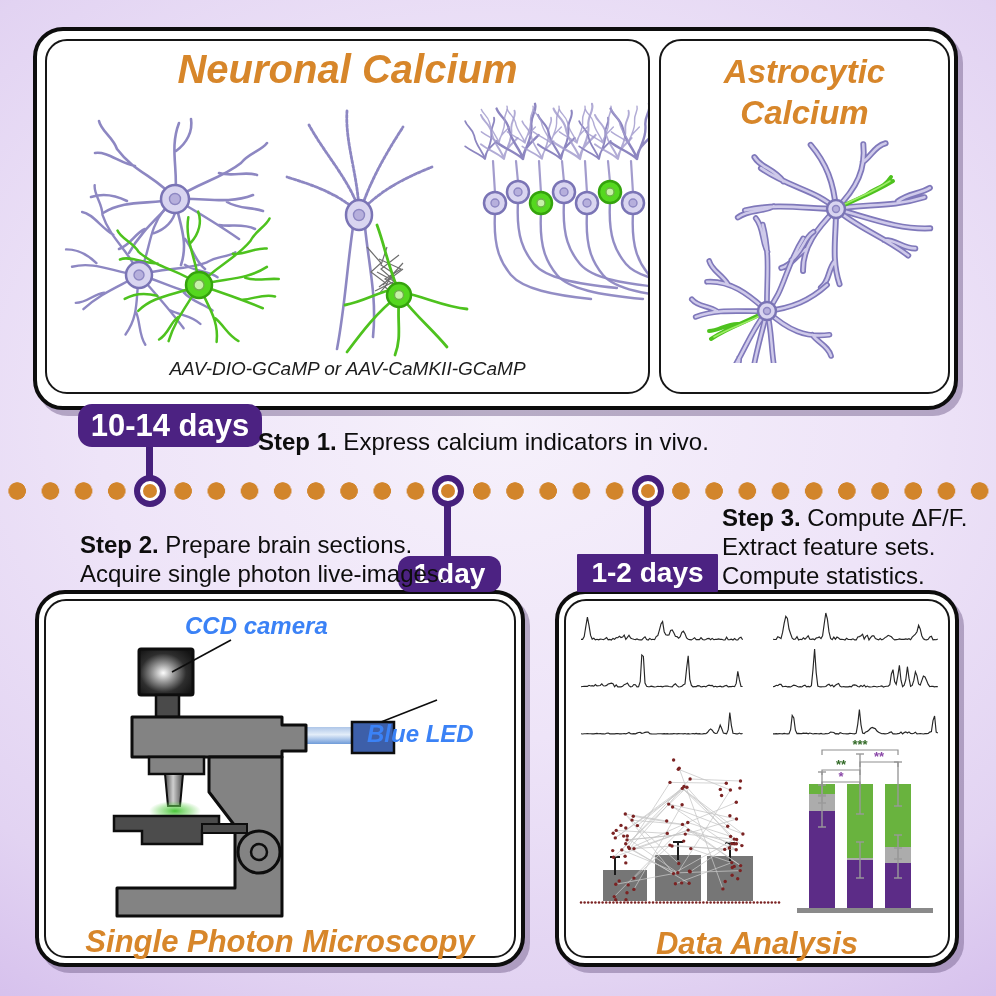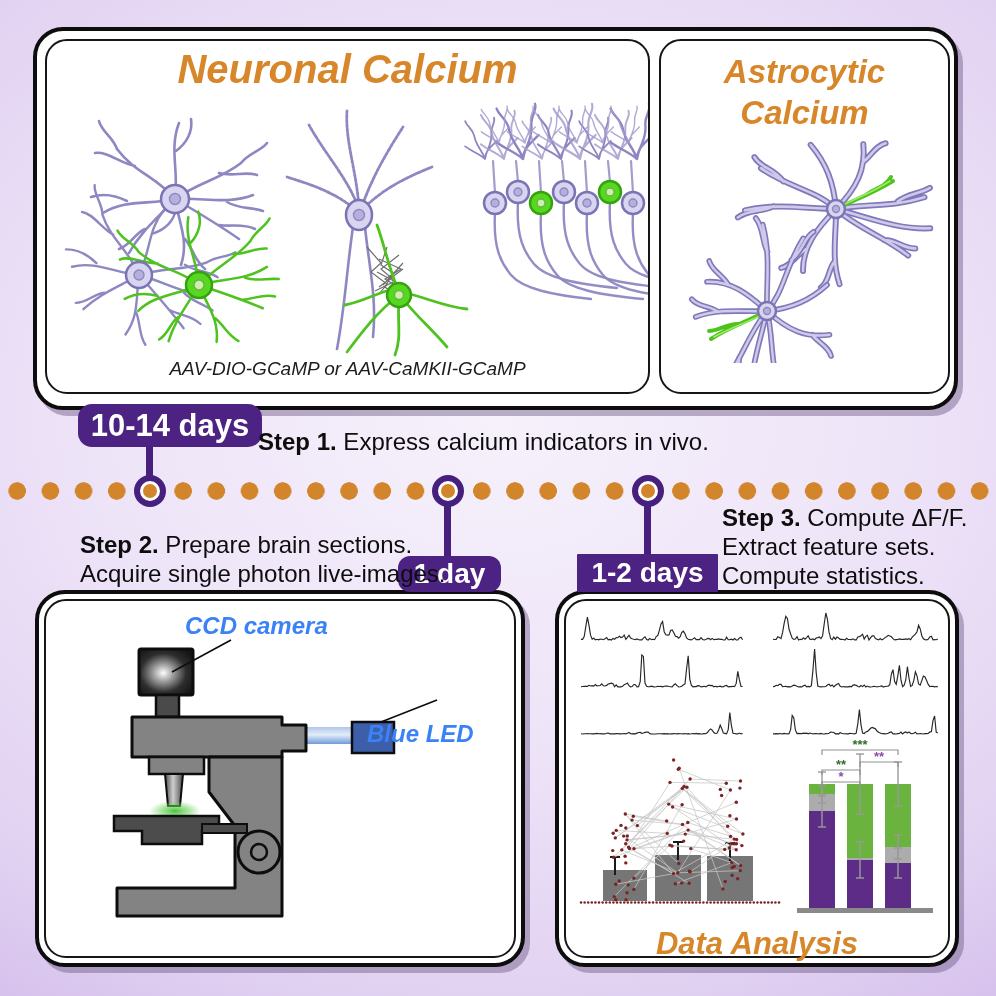--- a/index.html
+++ b/index.html
@@ -324,20 +324,21 @@
       <path d="M75,222 H180 V237 H163 V250 H103 V237 H75 Z" fill="#4c4c4c" stroke="#0d0d0d" stroke-width="2.5"></path>
       <rect x="163" y="230" width="45" height="9" fill="#4c4c4c" stroke="#0d0d0d" stroke-width="2"></rect>
 
       <rect x="313" y="128" width="42" height="31" fill="#3D5FA9" stroke="#0d0d0d" stroke-width="2.5"></rect>
 
       <line x1="192" y1="46" x2="133" y2="78" stroke="#0d0d0d" stroke-width="1.6"></line>
       <line x1="398" y1="106" x2="342" y2="128" stroke="#0d0d0d" stroke-width="1.6"></line>
     </svg>
     <div class="scope-label lbl-ccd">CCD camera</div>
     <div class="scope-label lbl-led">Blue LED</div>
+    <div class="panel-title t-scope">Single Photon Microscopy</div>
   </div>
 
   <div class="frame panel-analysis">
     <div class="inner-frame"></div>
     <svg id="traces" width="380" height="138" viewBox="0 0 380 138">
         <polyline points="14.0,29.3 15.6,29.3 17.2,26.6 18.8,16.7 20.4,7.1 22.0,15.3 23.6,25.4 25.2,29.1 26.8,28.3 28.4,29.9 30.0,29.3 31.6,29.9 33.2,29.2 34.8,29.3 36.4,29.7 38.0,28.7 39.6,27.6 41.2,29.9 42.8,29.4 44.4,30.0 46.0,28.4 47.6,29.3 49.2,27.6 50.8,27.7 52.4,26.2 54.0,27.5 55.6,27.1 57.2,25.1 58.8,29.3 60.4,27.4 62.0,25.2 63.6,28.1 65.2,28.7 66.8,29.2 68.4,29.6 70.0,28.9 71.6,29.8 73.2,29.9 74.8,29.9 76.4,28.1 78.0,26.8 79.6,29.5 81.2,30.0 82.8,28.4 84.4,29.6 86.0,29.3 87.6,29.7 89.2,26.6 90.8,25.6 92.4,20.1 94.0,13.9 95.6,11.6 97.2,21.7 98.8,24.7 100.4,25.1 102.0,25.0 103.6,20.5 105.2,20.0 106.8,22.7 108.4,26.2 110.0,26.6 111.6,28.1 113.2,26.7 114.8,22.4 116.4,21.2 118.0,23.7 119.6,28.0 121.2,29.3 122.8,29.6 124.4,29.9 126.0,28.9 127.6,27.7 129.2,29.6 130.8,29.5 132.4,29.6 134.0,27.7 135.6,29.5 137.2,30.0 138.8,29.5 140.4,28.6 142.0,28.4 143.6,29.8 145.2,28.4 146.8,29.7 148.4,29.4 150.0,29.4 151.6,28.9 153.2,29.3 154.8,29.3 156.4,30.0 158.0,30.0 159.6,27.1 161.2,29.7 162.8,29.6 164.4,29.2 166.0,30.0 167.6,28.6 169.2,30.0 170.8,29.9 172.4,28.0 174.0,27.2 175.6,29.8" fill="none" stroke="#262626" stroke-width="1.15"></polyline>
         <polyline points="206.0,29.3 207.6,29.5 209.2,29.4 210.8,26.7 212.4,27.6 214.0,28.6 215.6,22.4 217.2,13.2 218.8,6.3 220.4,8.4 222.0,19.0 223.6,23.8 225.2,28.1 226.8,29.4 228.4,29.1 230.0,26.7 231.6,30.0 233.2,29.3 234.8,29.6 236.4,27.7 238.0,29.1 239.6,27.6 241.2,25.7 242.8,29.2 244.4,29.4 246.0,28.9 247.6,29.7 249.2,28.0 250.8,27.6 252.4,27.0 254.0,28.6 255.6,25.7 257.2,14.0 258.8,3.0 260.4,9.1 262.0,21.9 263.6,28.5 265.2,29.7 266.8,27.1 268.4,29.2 270.0,27.1 271.6,28.0 273.2,29.4 274.8,29.4 276.4,29.5 278.0,30.0 279.6,28.2 281.2,29.5 282.8,29.5 284.4,29.6 286.0,28.8 287.6,29.9 289.2,29.9 290.8,26.9 292.4,26.6 294.0,25.7 295.6,24.2 297.2,29.1 298.8,26.4 300.4,25.3 302.0,29.9 303.6,27.7 305.2,25.8 306.8,25.8 308.4,28.5 310.0,29.2 311.6,29.9 313.2,28.5 314.8,29.9 316.4,29.1 318.0,27.6 319.6,26.7 321.2,25.3 322.8,26.0 324.4,26.8 326.0,28.6 327.6,29.9 329.2,29.6 330.8,29.5 332.4,28.9 334.0,29.4 335.6,29.3 337.2,29.3 338.8,28.9 340.4,29.3 342.0,28.7 343.6,29.8 345.2,27.2 346.8,25.6 348.4,24.1 350.0,21.7 351.6,15.3 353.2,18.9 354.8,25.7 356.4,28.8 358.0,29.6 359.6,29.8 361.2,29.3 362.8,27.0 364.4,26.3 366.0,29.8 367.6,29.6 369.2,29.7 370.8,29.0" fill="none" stroke="#262626" stroke-width="1.15"></polyline>
         <polyline points="14.0,76.7 15.6,76.5 17.2,76.4 18.8,76.3 20.4,76.4 22.0,75.3 23.6,76.0 25.2,75.6 26.8,76.2 28.4,74.5 30.0,75.9 31.6,75.8 33.2,75.5 34.8,73.9 36.4,75.8 38.0,76.0 39.6,75.4 41.2,74.0 42.8,73.6 44.4,73.2 46.0,73.8 47.6,76.7 49.2,74.9 50.8,76.9 52.4,76.8 54.0,76.8 55.6,76.2 57.2,74.7 58.8,74.1 60.4,73.0 62.0,75.6 63.6,76.8 65.2,76.5 66.8,74.5 68.4,74.7 70.0,76.8 71.6,76.6 73.2,71.7 74.8,44.9 76.4,46.4 78.0,73.0 79.6,76.3 81.2,76.7 82.8,76.6 84.4,76.2 86.0,76.6 87.6,77.0 89.2,76.7 90.8,76.3 92.4,76.5 94.0,76.4 95.6,76.9 97.2,76.3 98.8,76.1 100.4,76.0 102.0,76.5 103.6,76.8 105.2,76.9 106.8,75.0 108.4,73.7 110.0,75.6 111.6,77.0 113.2,76.8 114.8,76.3 116.4,74.8 118.0,73.9 119.6,58.5 121.2,45.9 122.8,69.3 124.4,75.4 126.0,76.8 127.6,76.6 129.2,76.6 130.8,75.7 132.4,75.9 134.0,77.0 135.6,76.6 137.2,76.3 138.8,76.9 140.4,75.8 142.0,75.2 143.6,75.6 145.2,75.4 146.8,76.9 148.4,76.3 150.0,76.9 151.6,76.5 153.2,76.1 154.8,76.8 156.4,76.6 158.0,75.7 159.6,75.4 161.2,76.9 162.8,76.6 164.4,76.6 166.0,76.3 167.6,76.7 169.2,73.4 170.8,61.3 172.4,69.9 174.0,76.5 175.6,76.5" fill="none" stroke="#262626" stroke-width="1.15"></polyline>
         <polyline points="206.0,76.7 207.6,76.4 209.2,75.3 210.8,75.6 212.4,74.3 214.0,74.4 215.6,76.7 217.2,76.5 218.8,76.3 220.4,76.8 222.0,76.7 223.6,77.0 225.2,76.1 226.8,75.1 228.4,75.5 230.0,76.3 231.6,77.0 233.2,76.6 234.8,77.0 236.4,75.8 238.0,75.1 239.6,76.8 241.2,76.4 242.8,76.9 244.4,75.6 246.0,59.4 247.6,39.0 249.2,62.6 250.8,76.0 252.4,76.7 254.0,76.9 255.6,76.8 257.2,76.7 258.8,76.5 260.4,75.0 262.0,74.3 263.6,75.9 265.2,74.9 266.8,76.9 268.4,75.3 270.0,74.3 271.6,73.5 273.2,76.3 274.8,77.0 276.4,76.5 278.0,76.9 279.6,76.8 281.2,76.9 282.8,76.4 284.4,76.9 286.0,75.1 287.6,74.9 289.2,75.3 290.8,76.5 292.4,76.8 294.0,75.5 295.6,76.6 297.2,75.0 298.8,77.0 300.4,76.1 302.0,76.9 303.6,77.0 305.2,76.8 306.8,76.4 308.4,76.5 310.0,77.0 311.6,76.5 313.2,76.3 314.8,75.9 316.4,77.0 318.0,76.5 319.6,76.2 321.2,76.1 322.8,74.7 324.4,64.0 326.0,59.7 327.6,71.6 329.2,74.4 330.8,65.8 332.4,55.3 334.0,70.2 335.6,76.7 337.2,75.1 338.8,69.7 340.4,56.7 342.0,68.2 343.6,76.4 345.2,75.4 346.8,70.4 348.4,61.8 350.0,65.8 351.6,74.0 353.2,75.1 354.8,70.6 356.4,66.1 358.0,67.0 359.6,70.5 361.2,74.4 362.8,76.7 364.4,76.3 366.0,76.4 367.6,76.9 369.2,76.5 370.8,76.6" fill="none" stroke="#262626" stroke-width="1.15"></polyline>
         <polyline points="14.0,123.8 15.6,124.0 17.2,123.8 18.8,123.7 20.4,123.5 22.0,123.7 23.6,123.7 25.2,123.8 26.8,123.8 28.4,123.6 30.0,123.4 31.6,123.7 33.2,123.5 34.8,123.8 36.4,123.8 38.0,124.0 39.6,123.3 41.2,123.0 42.8,123.8 44.4,123.8 46.0,123.8 47.6,123.8 49.2,123.6 50.8,123.5 52.4,123.8 54.0,123.8 55.6,123.7 57.2,123.5 58.8,123.9 60.4,123.3 62.0,122.5 63.6,123.7 65.2,123.8 66.8,123.6 68.4,123.8 70.0,123.1 71.6,122.5 73.2,122.4 74.8,123.3 76.4,123.0 78.0,122.4 79.6,122.1 81.2,122.1 82.8,123.6 84.4,123.9 86.0,124.0 87.6,124.0 89.2,124.0 90.8,123.7 92.4,123.7 94.0,123.7 95.6,123.9 97.2,123.7 98.8,123.9 100.4,123.7 102.0,124.0 103.6,123.8 105.2,123.8 106.8,123.7 108.4,123.8 110.0,123.9 111.6,123.6 113.2,123.7 114.8,123.7 116.4,123.8 118.0,123.5 119.6,124.0 121.2,123.7 122.8,124.0 124.4,123.8 126.0,123.5 127.6,123.9 129.2,123.4 130.8,123.8 132.4,123.7 134.0,124.0 135.6,123.9 137.2,123.6 138.8,123.7 140.4,122.5 142.0,120.3 143.6,118.9 145.2,120.2 146.8,122.5 148.4,123.5 150.0,123.3 151.6,120.0 153.2,115.1 154.8,118.8 156.4,123.1 158.0,123.4 159.6,123.9 161.2,119.7 162.8,102.5 164.4,115.6 166.0,123.2 167.6,123.5 169.2,123.9 170.8,123.9 172.4,123.1 174.0,123.9 175.6,123.5" fill="none" stroke="#262626" stroke-width="1.15"></polyline>

